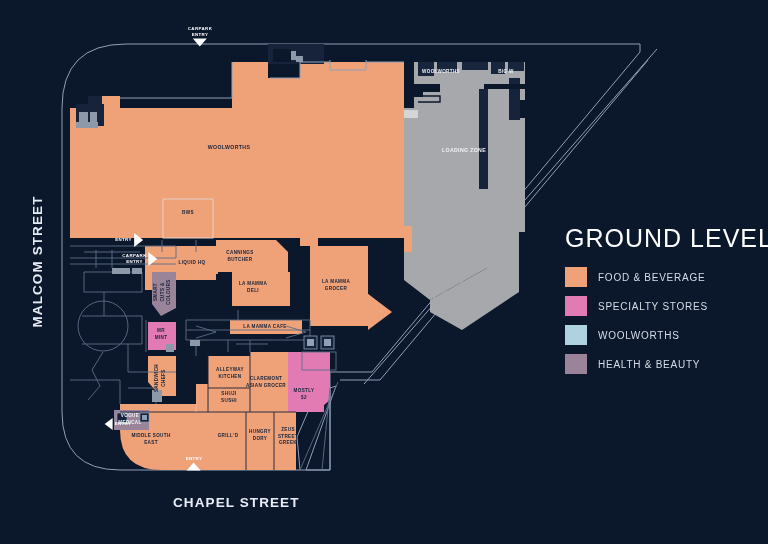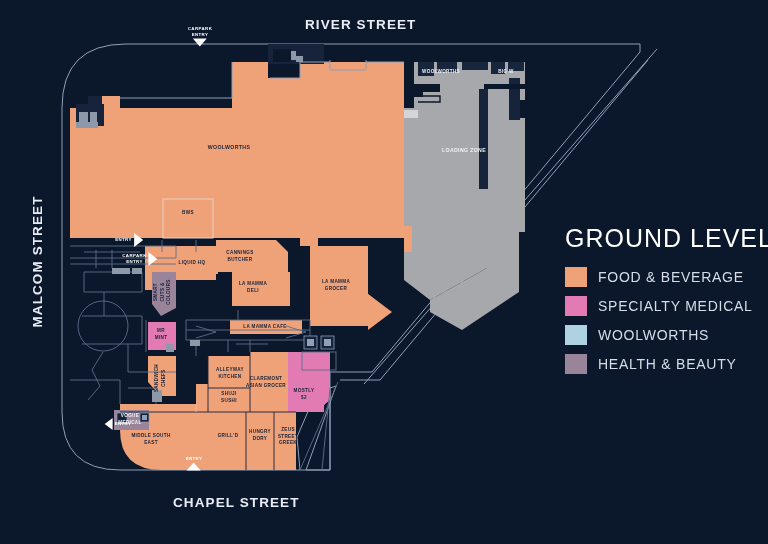--- a/index.html
+++ b/index.html
@@ -25,21 +25,21 @@
 
   
   #legend{position:absolute;left:565px;top:224px;}
   #legend-title{
     color:#ffffff;font-size:25px;letter-spacing:1.0px;
     font-weight:400;margin:0 0 14px 0;white-space:nowrap;
   }
   .legend-row{display:flex;align-items:center;margin-bottom:9px;}
   .legend-swatch{width:22px;height:20px;margin-right:11px;flex:none;}
   .legend-label{
-    color:#d6dde8;font-size:14px;letter-spacing:.75px;
+    color:#d6dde8;font-size:10px;letter-spacing:.75px;
     white-space:nowrap;
   }
 
   
   .tlabel{
     position:absolute;color:#16233a;font-size:4.6px;font-weight:bold;
     letter-spacing:.35px;text-align:center;line-height:1.45;
     white-space:pre-line;transform:translate(-50%,-50%);
     pointer-events:none;
   }
@@ -229,21 +229,20 @@
       <rect x="140" y="413" width="9" height="9" fill="#16233a" stroke="#8fa0b8" stroke-width="0.7"></rect>
       <rect x="142" y="415" width="5" height="5" fill="#8fa0b8"></rect>
     </g>
 
     <g fill="none" stroke="#5c6e8a" stroke-width="0.9">
       <path d="M330 388 L322 470"></path>
       <path d="M338 382 L300 470"></path>
     </g>
   </svg>
 
-  <div class="street" id="street-river">RIVER STREET</div>
   <div class="street" id="street-chapel">CHAPEL STREET</div>
   <div class="street" id="street-malcom">MALCOM STREET</div>
 
   <div id="tenancy-labels">
       <div class="tlabel big" style="left: 229px; top: 148px;">WOOLWORTHS</div>
       <div class="tlabel" style="left: 188px; top: 213px;">BWS</div>
       <div class="tlabel light" style="left: 441px; top: 72px;">WOOLWORTHS</div>
       <div class="tlabel light" style="left: 506px; top: 72px;">BIG W</div>
       <div class="tlabel light big" style="left: 464px; top: 151px;">LOADING ZONE</div>
       <div class="tlabel" style="left: 192px; top: 263px;">LIQUID HQ</div>
@@ -308,21 +307,21 @@
 
   <div id="legend">
     <div id="legend-title">GROUND LEVEL</div>
     <div id="legend-items">
         <div class="legend-row">
           <span class="legend-swatch" style="background: rgb(239, 161, 120);"></span>
           <span class="legend-label">FOOD &amp; BEVERAGE</span>
         </div>
         <div class="legend-row">
           <span class="legend-swatch" style="background: rgb(226, 123, 180);"></span>
-          <span class="legend-label">SPECIALTY MEDICAL</span>
+          <span class="legend-label">SPECIALTY STORES</span>
         </div>
         <div class="legend-row">
           <span class="legend-swatch" style="background: rgb(174, 210, 224);"></span>
           <span class="legend-label">WOOLWORTHS</span>
         </div>
         <div class="legend-row">
           <span class="legend-swatch" style="background: rgb(154, 132, 153);"></span>
           <span class="legend-label">HEALTH &amp; BEAUTY</span>
         </div>
       </div>

